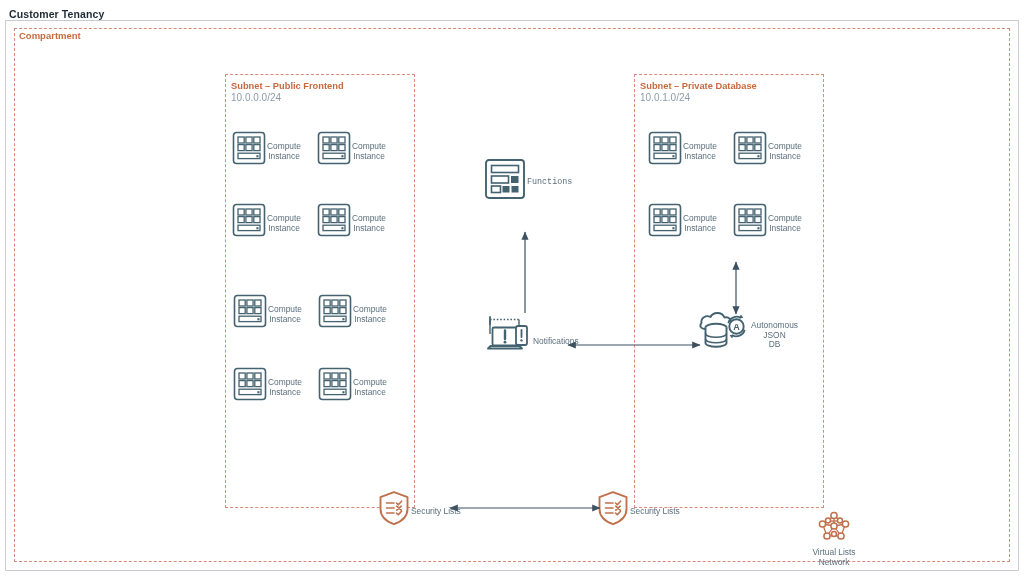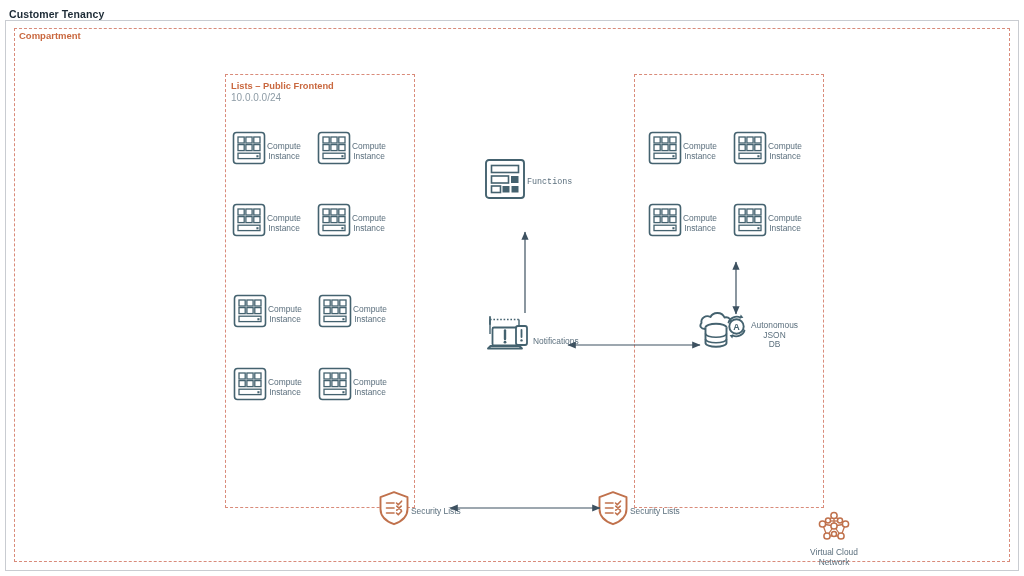--- a/index.html
+++ b/index.html
@@ -106,25 +106,29 @@
 <div class="canvas">
 
   <div class="tenancy-box"></div>
   <div class="tenancy-title">Customer Tenancy</div>
 
   <div class="compartment-box"></div>
   <div class="compartment-title">Compartment</div>
 
   <div class="subnet-box subnet-left"></div>
   <div class="subnet-label sl-left">
-    <span class="sl-title">Lists – Public Frontend</span>
+    <span class="sl-title">Subnet – Public Frontend</span>
     <span class="sl-cidr">10.0.0.0/24</span>
   </div>
 
   <div class="subnet-box subnet-right"></div>
+  <div class="subnet-label sl-right">
+    <span class="sl-title">Subnet – Private Database</span>
+    <span class="sl-cidr">10.0.1.0/24</span>
+  </div>
 
   <div class="node" style="left:231px;top:130px;">
     <span class="icon">
       <svg width="36" height="36" viewBox="0 0 36 36">
         <rect x="2.5" y="2.5" width="31" height="31" rx="3" ry="3" fill="#fff" stroke="#44626f" stroke-width="1.6"></rect>
         <rect x="7" y="7" width="6.2" height="6" fill="none" stroke="#44626f" stroke-width="1.3"></rect>
         <rect x="14.9" y="7" width="6.2" height="6" fill="none" stroke="#44626f" stroke-width="1.3"></rect>
         <rect x="22.8" y="7" width="6.2" height="6" fill="none" stroke="#44626f" stroke-width="1.3"></rect>
         <rect x="7" y="14.6" width="6.2" height="6" fill="none" stroke="#44626f" stroke-width="1.3"></rect>
         <rect x="14.9" y="14.6" width="6.2" height="6" fill="none" stroke="#44626f" stroke-width="1.3"></rect>
@@ -450,21 +454,21 @@
           <circle cx="28.5" cy="14" r="3.1"></circle>
           <circle cx="10" cy="26" r="3.1"></circle>
           <circle cx="24" cy="26" r="3.1"></circle>
           <circle cx="17" cy="16" r="3.1"></circle>
           <circle cx="11" cy="10.5" r="2.5"></circle>
           <circle cx="23" cy="10.5" r="2.5"></circle>
           <circle cx="17" cy="24" r="2.5"></circle>
         </g>
       </svg>
     </span>
-    <span class="caption">Virtual Cloud
+    <span class="caption">Virtual Lists
 Network</span>
   </div>
 
   <svg class="conn" style="left:0;top:0;" width="1024" height="576">
     <defs>
       <marker id="arrowEnd" markerWidth="8" markerHeight="8" refX="6.5" refY="3" orient="auto">
         <path d="M0,0 L7,3 L0,6 Z" fill="#3d5160"></path>
       </marker>
       <marker id="arrowStart" markerWidth="8" markerHeight="8" refX="0.5" refY="3" orient="auto">
         <path d="M7,0 L0,3 L7,6 Z" fill="#3d5160"></path>

